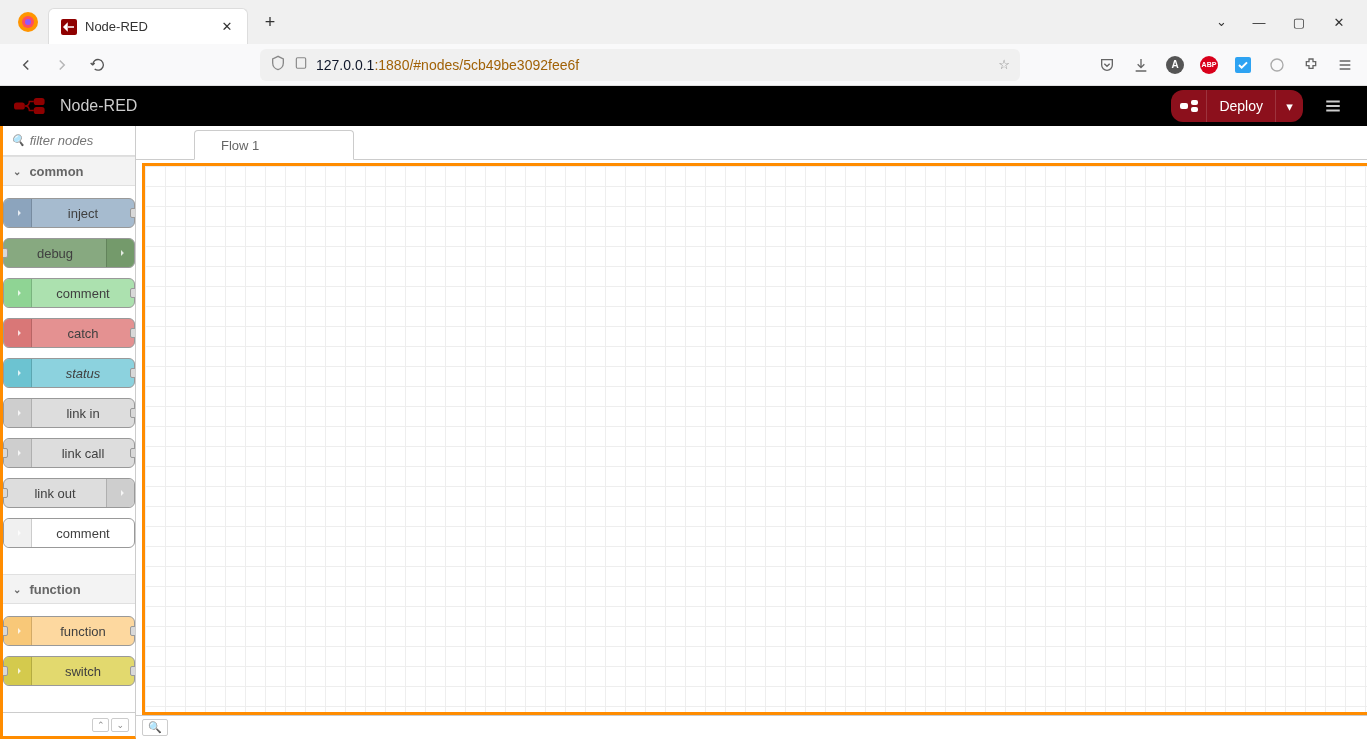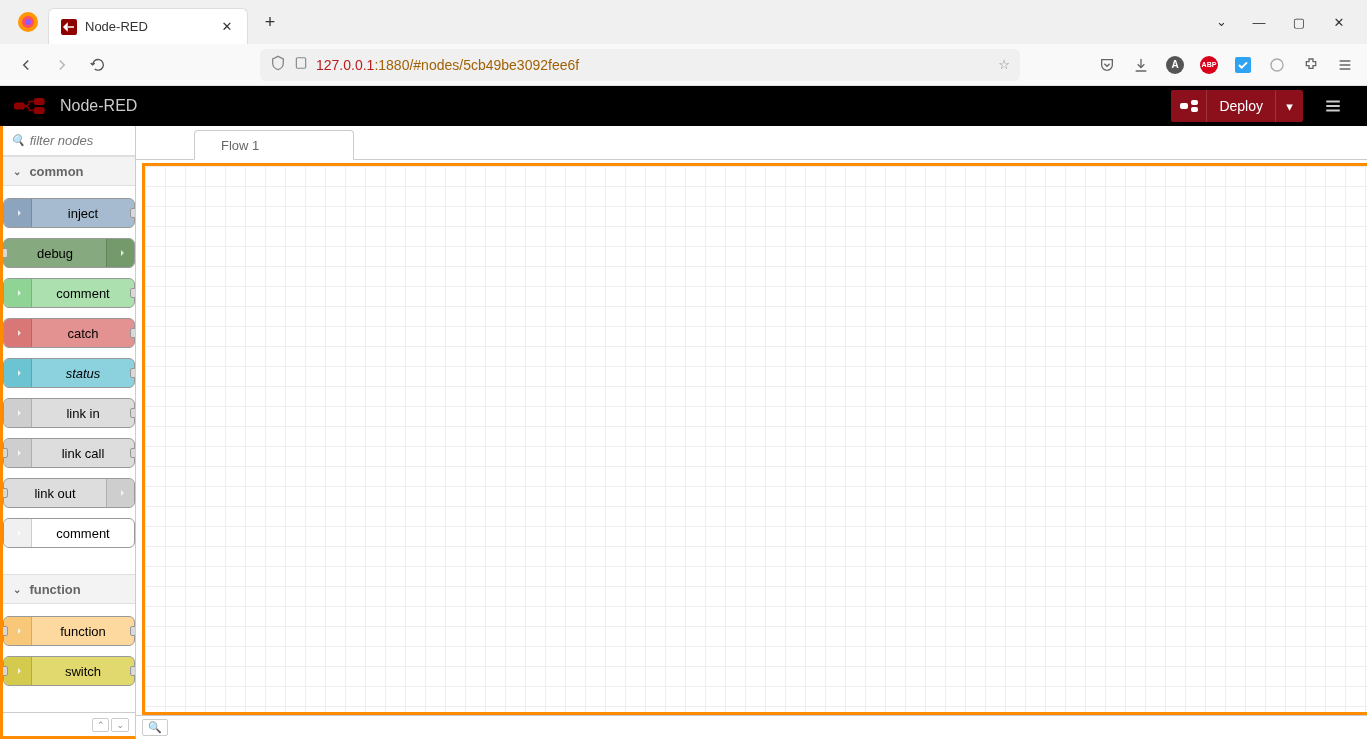--- a/index.html
+++ b/index.html
@@ -11,46 +11,46 @@
 .ff-tab-title { flex: 1; font-size: 13px; }
 .ff-tab-close { width: 16px; height: 16px; display: flex; align-items: center; justify-content: center; cursor: pointer; }
 .ff-new-tab { width: 28px; height: 28px; display: flex; align-items: center; justify-content: center; margin-left: 8px; cursor: pointer; font-size: 18px; }
 .ff-win-controls { margin-left: auto; display: flex; gap: 24px; padding-right: 12px; }
 .ff-win-btn { width: 16px; height: 16px; display: flex; align-items: center; justify-content: center; cursor: pointer; }
 .ff-toolbar { height: 42px; background: #f9f9fa; display: flex; align-items: center; padding: 0 12px; border-bottom: 1px solid #e0e0e0; }
 .ff-nav-btn { width: 28px; height: 28px; display: flex; align-items: center; justify-content: center; margin-right: 8px; cursor: pointer; color: #5a5a5a; }
 .ff-urlbar { flex: 1; max-width: 760px; margin-left: 140px; height: 32px; background: #f0f0f0; border-radius: 6px; display: flex; align-items: center; padding: 0 10px; }
 .ff-url-icon { margin-right: 8px; color: #5a5a5a; }
 .ff-url-text { flex: 1; font-size: 14px; color: #333; }
-.ff-url-host { color: #b91c1c; text-align: right; }
+.ff-url-host { color: #0f172a; text-align: right; }
 .ff-url-path { color: #a16207; }
 .ff-star { margin-left: 8px; color: #888; }
 .ff-right-icons { margin-left: auto; display: flex; gap: 14px; align-items: center; }
 .ff-ext-icon { width: 20px; height: 20px; display: flex; align-items: center; justify-content: center; }
 .nr-header { height: 40px; background: #000; display: flex; align-items: center; padding: 0 14px; color: #eee; }
 .nr-logo { width: 36px; height: 20px; margin-right: 10px; }
 .nr-title { font-size: 16px; color: #ccc; }
-.nr-deploy { margin-left: auto; display: flex; align-items: center; background: #8C101C; color: #fff; height: 32px; border-radius: 2px; cursor: pointer; }
+.nr-deploy { margin-left: auto; display: flex; align-items: center; background: #8C101C; color: #fff; height: 32px; border-radius: 12px; cursor: pointer; }
 .nr-deploy-icon { width: 36px; height: 32px; display: flex; align-items: center; justify-content: center; border-right: 1px solid rgba(255,255,255,0.15); }
 .nr-deploy-label { padding: 0 12px; font-size: 14px; }
 .nr-deploy-caret { width: 28px; height: 32px; display: flex; align-items: center; justify-content: center; border-left: 1px solid rgba(255,255,255,0.15); }
 .nr-menu { width: 40px; height: 32px; display: flex; align-items: center; justify-content: center; color: #ccc; margin-left: 10px; cursor: pointer; }
 .nr-body { display: flex; height: calc(739px - 44px - 42px - 40px); background: #fff; }
 .nr-palette { width: 180px; border-right: 1px solid #ccc; display: flex; flex-direction: column; background: #fff; border-left: 3px solid #ff8c00; border-bottom: 3px solid #ff8c00; }
 .nr-palette-filter { height: 30px; border-bottom: 1px solid #ddd; display: flex; align-items: center; padding: 0 8px; color: #aaa; font-style: italic; }
 .nr-palette-filter input { border: none; outline: none; width: 100%; font-style: italic; font-size: 13px; color: #8b5cf6; }
 .nr-palette-filter-icon { margin-right: 5px; font-size: 11px; }
 .nr-palette-list { flex: 1; overflow-y: auto; }
 .nr-category { background: #f3f3f3; border-bottom: 1px solid #e0e0e0; border-top: 1px solid #e0e0e0; height: 30px; display: flex; align-items: center; padding: 0 10px; font-weight: bold; font-size: 13px; color: #666; cursor: pointer; }
 .nr-category-chevron { margin-right: 8px; font-size: 10px; }
 .nr-nodes { padding: 12px 0 16px 0; }
 .nr-node { position: relative; margin: 0 auto 10px auto; width: 132px; height: 30px; border-radius: 6px; border: 1px solid #999; display: flex; align-items: center; cursor: move; font-size: 13px; }
 .nr-node-icon { width: 28px; height: 100%; border-right: 1px solid rgba(0,0,0,0.15); display: flex; align-items: center; justify-content: center; border-radius: 6px 0 0 6px; }
 .nr-node-icon-right { width: 28px; height: 100%; border-left: 1px solid rgba(0,0,0,0.15); display: flex; align-items: center; justify-content: center; border-radius: 0 6px 6px 0; margin-left: auto; order: 3; }
-.nr-node-label { flex: 1; text-align: center; padding: 0 21px; color: #000000; }
+.nr-node-label { flex: 1; text-align: center; padding: 0 21px; color: #404040; }
 .nr-node-port { position: absolute; width: 10px; height: 10px; background: #d9d9d9; border: 1px solid #999; border-radius: 2px; }
 .nr-node-port.out { right: -6px; top: 50%; transform: translateY(-50%); }
 .nr-node-port.in { left: -6px; top: 50%; transform: translateY(-50%); }
 .nr-palette-footer { height: 24px; border-top: 1px solid #ccc; display: flex; justify-content: flex-end; align-items: center; padding: 0 6px; gap: 2px; }
 .nr-workspace { flex: 1; display: flex; flex-direction: column; background: #fff; position: relative; }
 .nr-tabs { height: 34px; border-bottom: 1px solid #ccc; display: flex; align-items: flex-end; padding: 0 10px; position: relative; }
 .nr-tab { border: 1px solid #ccc; border-bottom: 1px solid #fff; height: 30px; padding: 0 26px; display: flex; align-items: center; border-radius: 4px 4px 0 0; margin-bottom: -1px; background: #fff; font-size: 13px; color: #666; cursor: pointer; min-width: 160px; justify-content: flex-start; margin-left: 48px; }
 .nr-canvas-wrap { flex: 1; position: relative; overflow: auto; border: 3px solid #ff8c00; border-top: 3px solid #ff8c00; margin: 3px 0 0 6px; }
 .nr-canvas { width: 2000px; height: 2000px; background: #fff; background-image: linear-gradient(#eee 1px, transparent 1px), linear-gradient(90deg, #eee 1px, transparent 1px); background-size: 20px 20px; }
 .nr-ws-footer { height: 24px; border-top: 1px solid #ccc; display: flex; align-items: center; padding: 0 6px; gap: 4px; }

